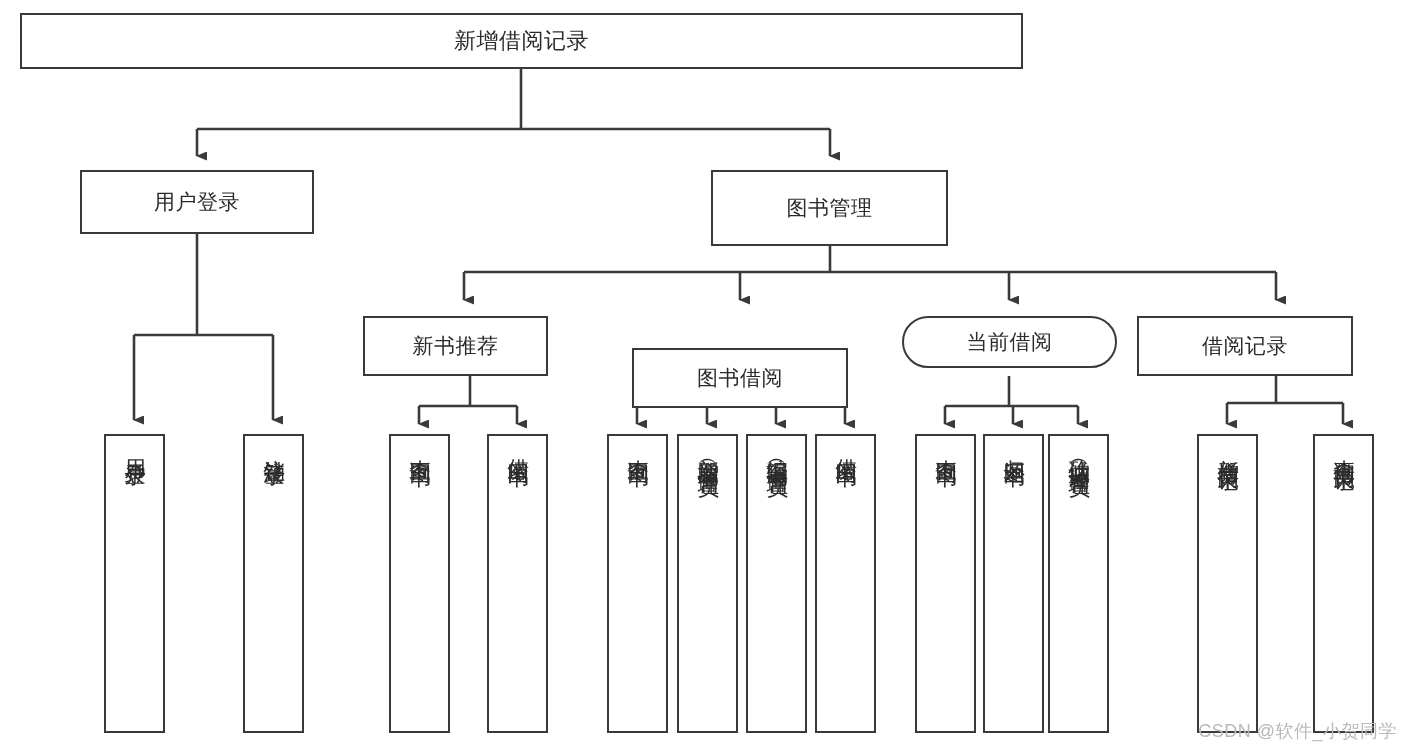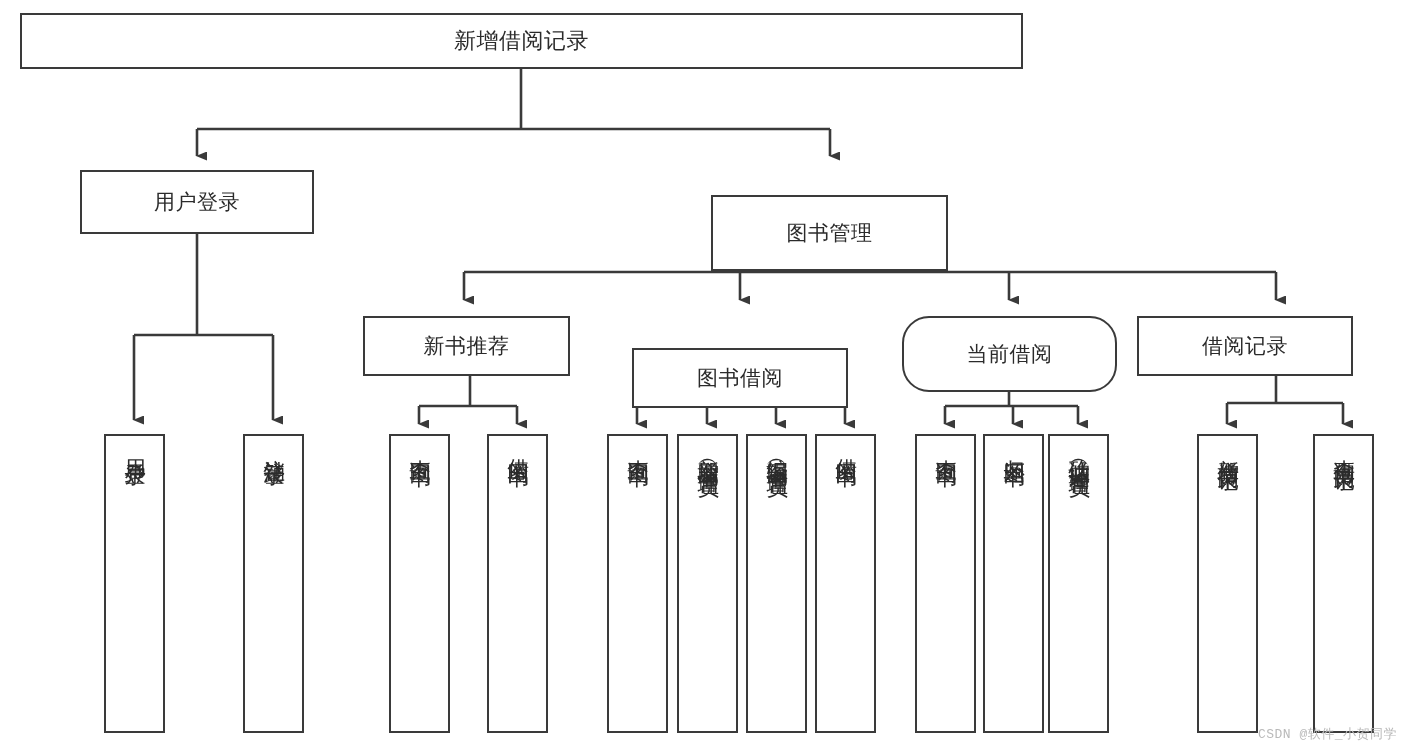--- a/index.html
+++ b/index.html
@@ -63,26 +63,26 @@
     font-size: 21.5px;
     line-height: 1.05;
     letter-spacing: 2.5px;
     white-space: nowrap;
     margin: 0 auto;
   }
   .watermark {
     position: absolute;
     right: 8px;
     bottom: 4px;
-    font-size: 13px;
+    font-size: 18px;
     color: #b9b9b9;
     letter-spacing: 0.5px;
     z-index: 5;
     white-space: nowrap;
-    font-family: Liberation Mono, monospace;
+    font-family: Liberation Sans, sans-serif;
   }
 </style>
 </head>
 <body>
 
 <div id="diagram-root">
 
   <svg id="edge-layer" width="1405" height="747" viewBox="0 0 1405 747" xmlns="http://www.w3.org/2000/svg">
     <defs>
       <marker id="arrowhead" markerWidth="10" markerHeight="11" refX="4.5" refY="10" orient="auto" markerUnits="userSpaceOnUse">
@@ -133,31 +133,31 @@
     </g>
   </svg>
 
   <div class="node h root" style="left:20px; top:13px; width:1003px; height:56px;">
     <span class="node-label">新增借阅记录</span>
   </div>
 
   <div class="node h" style="left:80px; top:170px; width:234px; height:64px;">
     <span class="node-label">用户登录</span>
   </div>
-  <div class="node h" style="left:711px; top:170px; width:237px; height:76px;margin-top:25px;">
+  <div class="node h" style="left:711px; top:170px; width:237px; height:76px;">
     <span class="node-label">图书管理</span>
   </div>
 
-  <div class="node h" style="left:363px; top:316px; width:207px; height:60px;">
+  <div class="node h" style="left:363px; top:316px; width:185px; height:60px;">
     <span class="node-label">新书推荐</span>
   </div>
   <div class="node h" style="left:632px; top:316px; width:216px; height:60px;margin-top:32px;">
     <span class="node-label">图书借阅</span>
   </div>
-  <div class="node h" style="left:902px; top:316px; width:215px; height:76px;border-radius:27px;">
+  <div class="node h" style="left:902px; top:316px; width:215px; height:52px;border-radius:27px;">
     <span class="node-label">当前借阅</span>
   </div>
   <div class="node h" style="left:1137px; top:316px; width:216px; height:60px;">
     <span class="node-label">借阅记录</span>
   </div>
 
   <div class="node v" style="left:104px; top:434px; width:61px; height:299px;">
     <span class="node-label">用户登录</span>
   </div>
   <div class="node v" style="left:243px; top:434px; width:61px; height:299px;">

